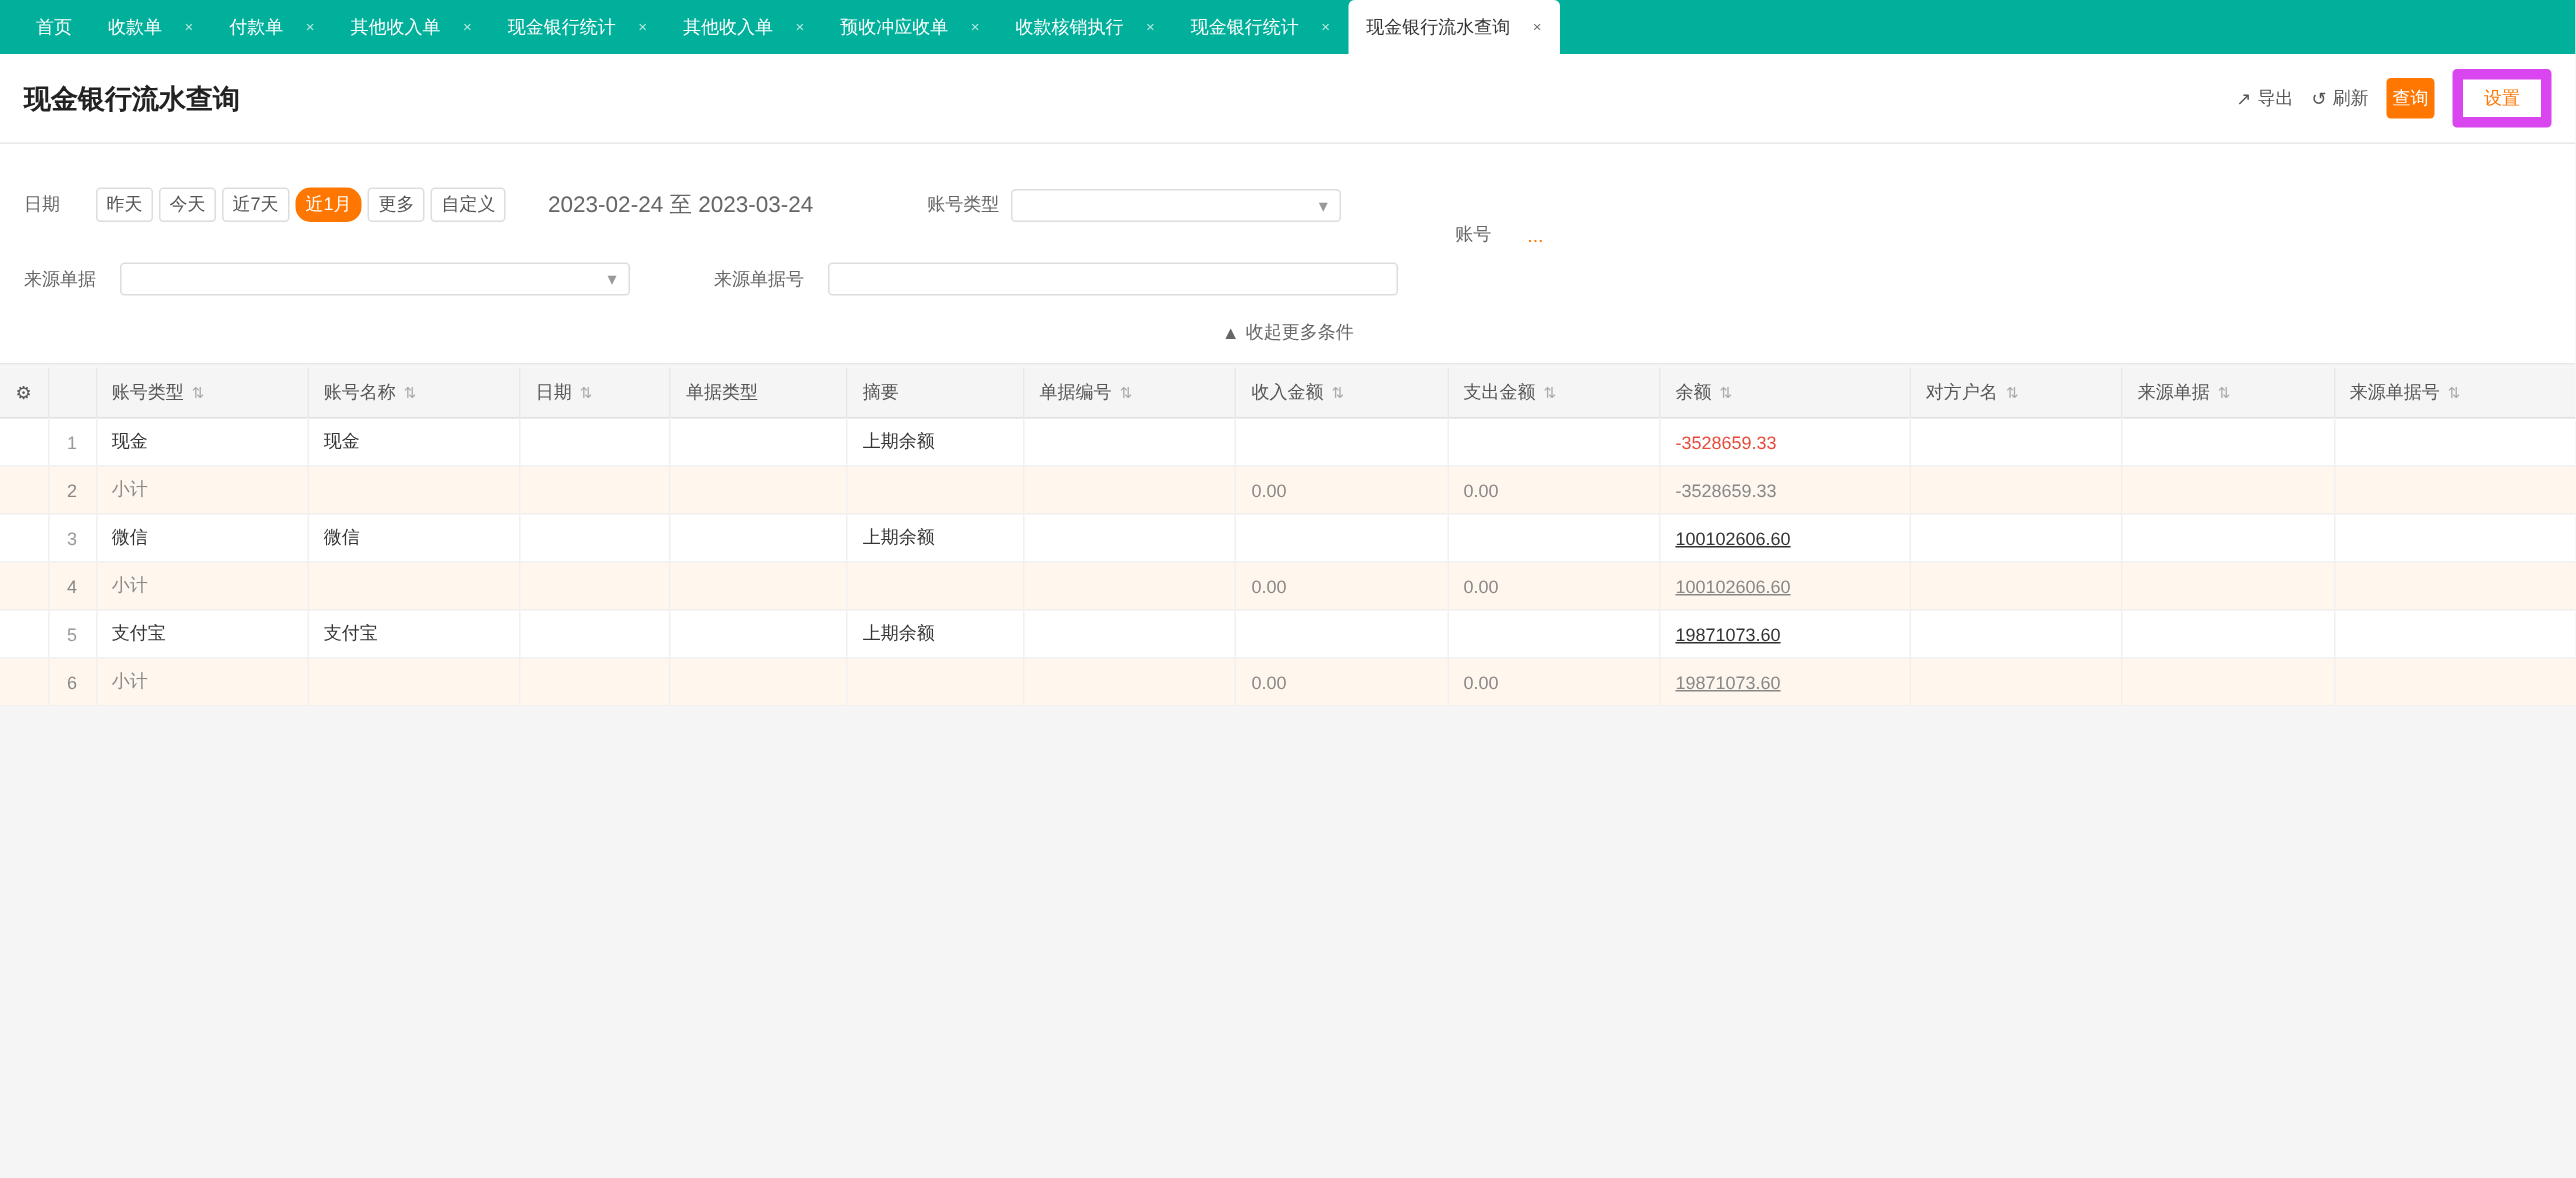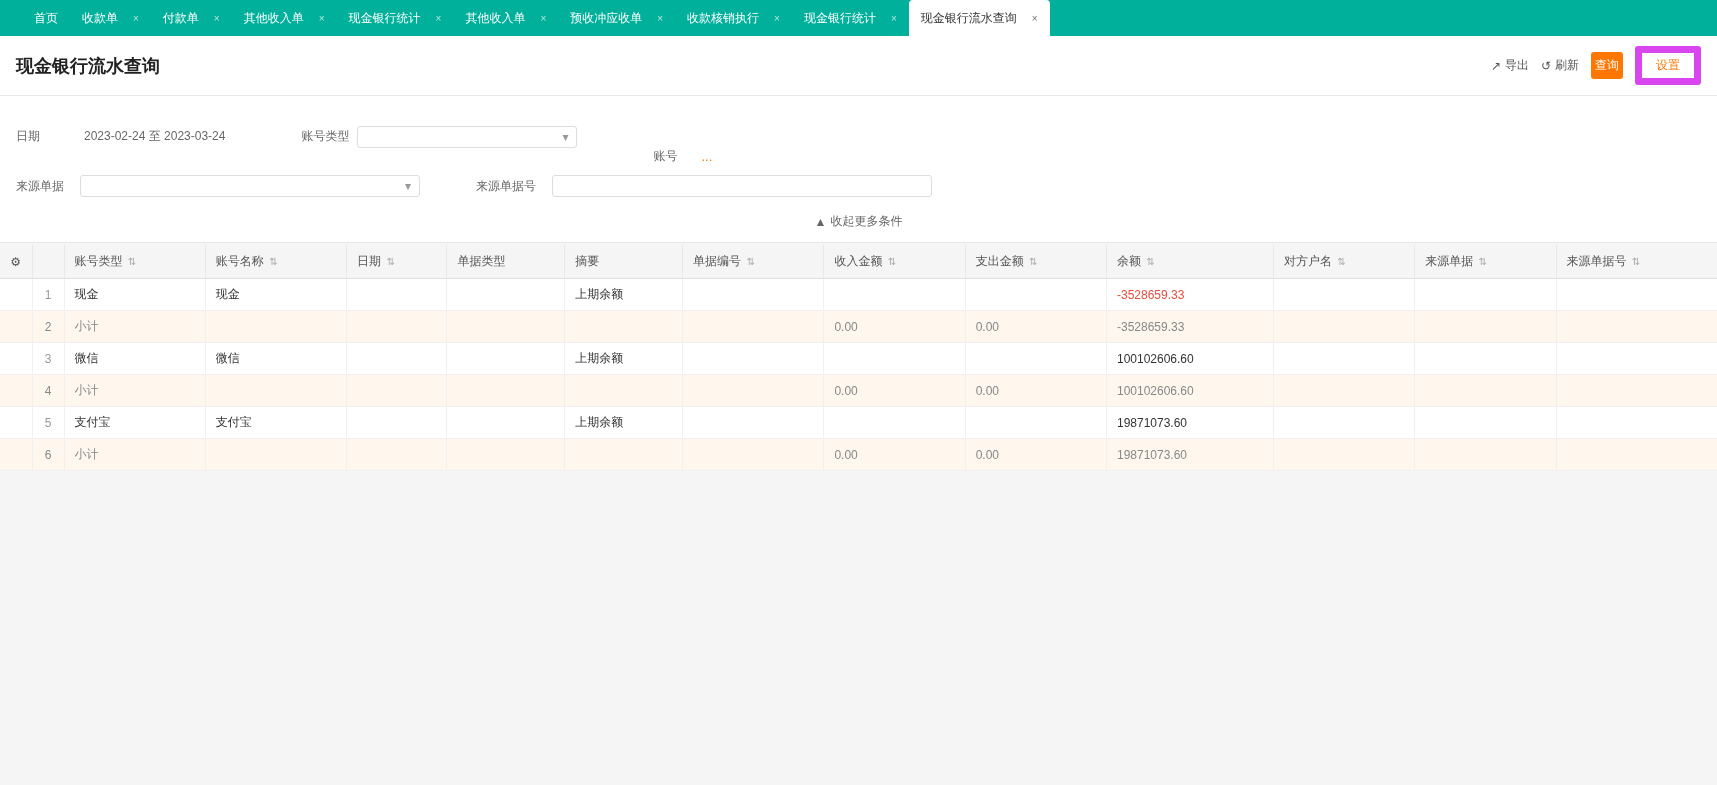--- a/index.html
+++ b/index.html
@@ -4,21 +4,21 @@
   <style>
     * { box-sizing: border-box; margin: 0; padding: 0; }
     body { font-family: "Microsoft YaHei", Arial, sans-serif; font-size: 12px; background: #f5f5f5; color: #333; }
 
     
     .top-nav {
       background: #00b09b;
       display: flex;
       align-items: center;
       height: 36px;
-      padding: 0 22px;
+      padding: 0 12px;
       gap: 0;
     }
     .nav-tab {
       display: flex;
       align-items: center;
       padding: 0 12px;
       height: 36px;
       color: #fff;
       font-size: 12px;
       cursor: pointer;
@@ -125,21 +125,21 @@
       font-size: 12px;
       color: #555;
     }
     .date-btn.active {
       background: #ff7600;
       color: #fff;
       border-color: #ff7600;
       border-radius: 10px;
     }
     .date-range {
-      font-size: 12px;
+      font-size: 15px;
       color: #666;
       margin-left: 8px;
     }
     .filter-select {
       display: flex;
       align-items: center;
       border: 1px solid #ddd;
       border-radius: 3px;
       padding: 3px 8px;
       min-width: 200px;
@@ -202,21 +202,21 @@
       border-right: 1px solid #f0f0f0;
     }
     tbody td:last-child { border-right: none; }
 
     
     .subtotal-row {
       background: #fff7ee;
     }
     .subtotal-row td { color: #888; }
     .num-cell { color: #333; }
-    .balance-cell { color: #333; }
+    .balance-cell { color: #333; text-decoration: underline; }
     .negative { color: #e74c3c; }
 
     
     .gear-cell { text-align: center; width: 32px; }
 
     
     .row-num { color: #999; text-align: center; }
   </style>
 </head>
 <body>
@@ -277,20 +277,28 @@
     <button class="btn-outline">设置</button>
   </div>
 </div>
 
 <div class="filter-area">
 
   <div class="filter-row">
 
     <div style="display:flex; align-items:center; gap:8px;">
       <span class="filter-label">日期</span>
+      <div class="date-options">
+        <button class="date-btn">昨天</button>
+        <button class="date-btn">今天</button>
+        <button class="date-btn">近7天</button>
+        <button class="date-btn active">近1月</button>
+        <button class="date-btn">更多</button>
+        <button class="date-btn">自定义</button>
+      </div>
     </div>
 
     <div style="display:flex; flex-direction:column; margin-left:4px;">
       <span class="date-range">2023-02-24 至 2023-03-24</span>
     </div>
 
     <div style="display:flex; align-items:center; gap:8px; margin-left:60px;">
       <span class="filter-label">账号类型</span>
       <div class="filter-select" style="min-width:220px;">
         <span></span>

